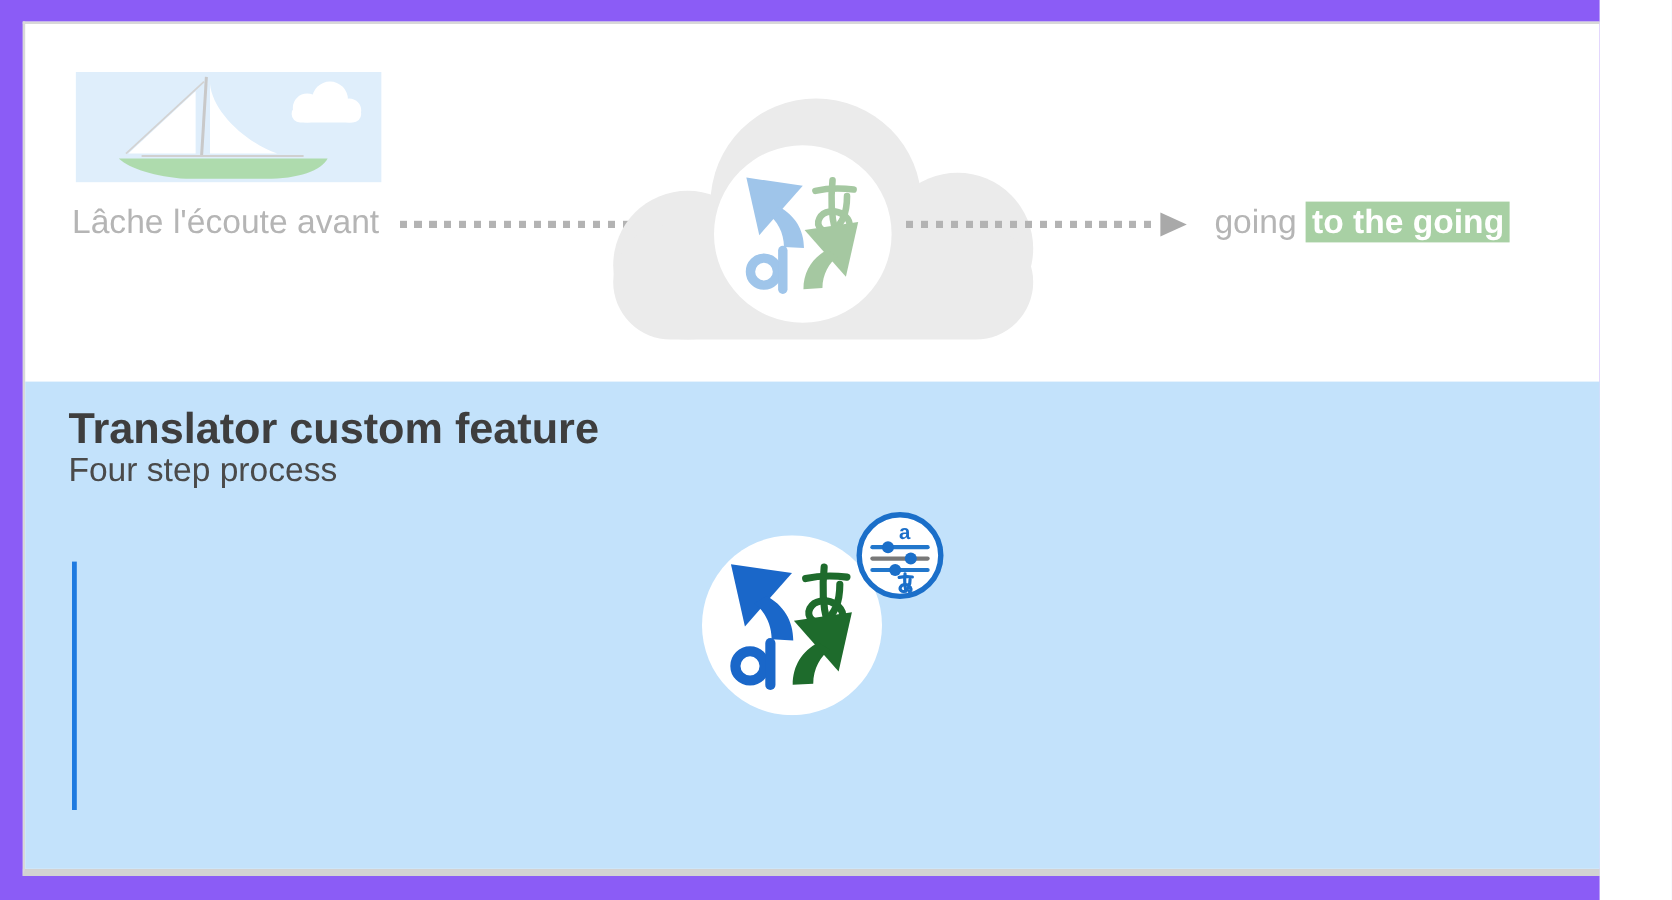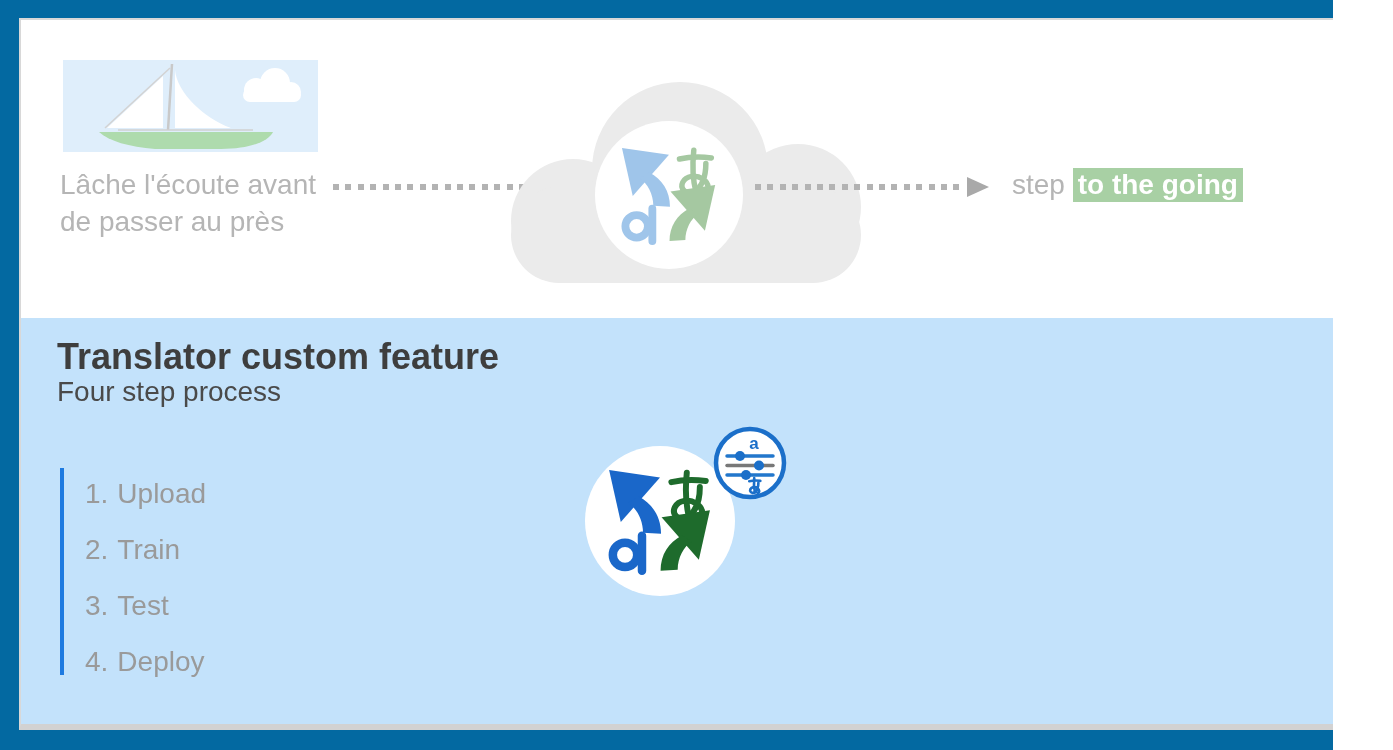--- a/index.html
+++ b/index.html
@@ -1,17 +1,17 @@
 <!DOCTYPE html>
 <html><head>
 <meta charset="utf-8">
 <style>
   html,body{margin:0;padding:0;background:#ffffff;}
   .canvas{
-    position:relative;width:1333px;height:750px;background:#0369a1;
+    position:relative;width:1333px;height:750px;background:#8b5cf6;
     font-family:"Liberation Sans",sans-serif;overflow:hidden;
   }
   .card{
     position:absolute;left:19px;top:18px;width:1354px;height:712px;
     box-sizing:border-box;background:#ffffff;
     border:2px solid #d8d8d8;border-right-width:3px;border-bottom:6px solid #d2d2d2;
   }
   
   .bottom-section{
     position:absolute;left:0;top:298px;right:0;bottom:0;background:#c3e2fb;
@@ -97,54 +97,47 @@
       <path d="M107,8 L42,68" stroke="#d3d3d3" stroke-width="1.5" fill="none"></path>
       <path d="M100,16 L100,68 L44,68 Z" fill="#ffffff"></path>
       <path d="M112,10 C114,32 140,58 168,68 L112,68 Z" fill="#ffffff"></path>
       <path d="M109,4 L105,70" stroke="#c9c9c9" stroke-width="2.5" fill="none"></path>
       <path d="M55,70 L190,70" stroke="#d0d0d0" stroke-width="1.5" fill="none"></path>
       <path d="M36,72 L210,72 C205,82 186,89 158,89 L92,89 C66,87 46,81 36,72 Z" fill="#AEDBAD"></path>
     </svg>
 
     <div class="caption" style="left:39px;top:146px">
       <div>Lâche l'écoute avant</div>
-      <div>de passer au près</div>
     </div>
 
     <div class="dotted-arrow" style="left:312px;top:157px;width:252px"></div>
 
     <svg class="abs" style="left:474px;top:55px" width="380" height="215" viewBox="0 0 380 215">
       <g fill="#EBEBEB">
         <circle cx="78" cy="146" r="62"></circle>
         <circle cx="185" cy="95" r="88"></circle>
         <circle cx="303" cy="132" r="63"></circle>
         <rect x="16" y="112" width="350" height="96" rx="48"></rect>
       </g>
       <circle cx="174" cy="120" r="74" fill="#ffffff"></circle>
       <g style="--tb:#9FC5EA;--tg:#A5C8A1" transform="translate(125,71) scale(0.98)">
         <use href="#trans-icon"></use>
       </g>
     </svg>
 
     <div class="dotted-arrow" style="left:734px;top:157px;width:234px"></div>
 
     <div class="caption" style="left:991px;top:146px">
-      <div><span>step </span><span class="hl">to the going</span></div>
+      <div><span>going </span><span class="hl">to the going</span></div>
     </div>
 
     <div class="section-title">Translator custom feature</div>
     <div class="section-subtitle">Four step process</div>
 
     <div class="accent-bar"></div>
-    <ul class="step-list">
-      <li><span class="num">1.</span><span>Upload</span></li>
-      <li><span class="num">2.</span><span>Train</span></li>
-      <li><span class="num">3.</span><span>Test</span></li>
-      <li><span class="num">4.</span><span>Deploy</span></li>
-    </ul>
 
     <svg class="abs" style="left:564px;top:426px" width="150" height="150" viewBox="0 0 150 150">
       <circle cx="75" cy="75" r="75" fill="#ffffff"></circle>
       <g style="--tb:#1A67C9;--tg:#1E6B2C" transform="translate(22,22) scale(1.06)">
         <use href="#trans-icon"></use>
       </g>
     </svg>
 
     <svg class="abs" style="left:692px;top:406px" width="74" height="74" viewBox="0 0 74 74">
       <circle cx="37" cy="37" r="34" fill="#ffffff" stroke="#1B6FC9" stroke-width="4.5"></circle>

